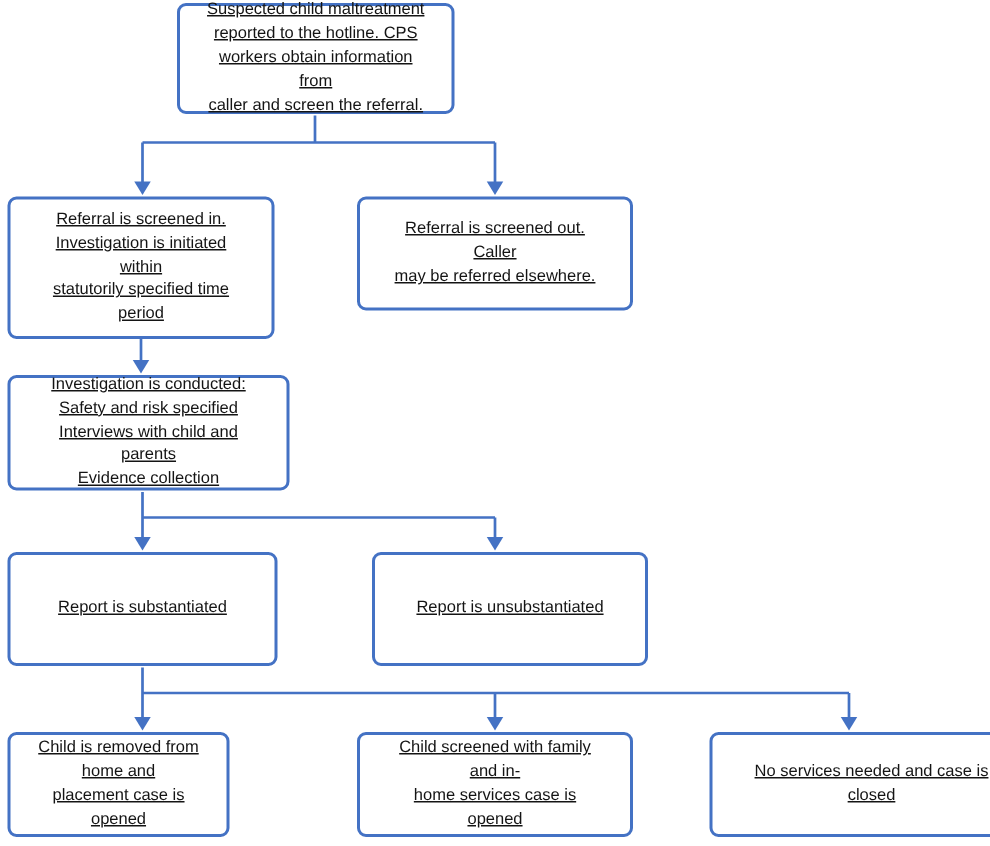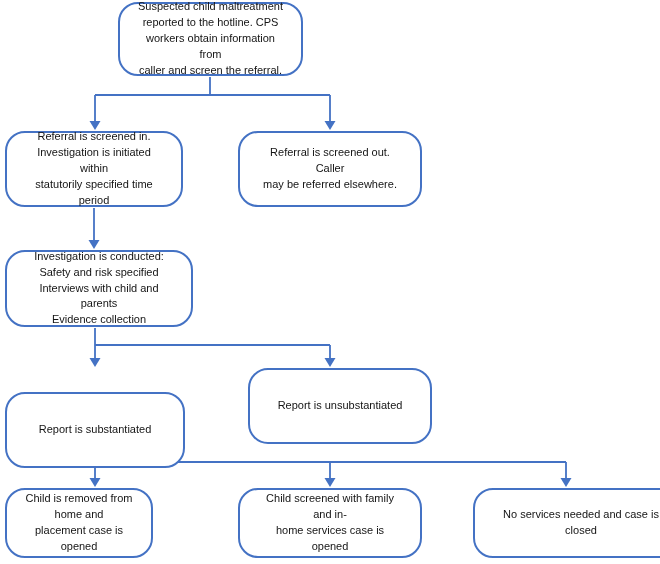--- a/index.html
+++ b/index.html
@@ -8,30 +8,31 @@
     width: 660px;
     height: 564px;
     background: #ffffff;
     font-family: "Liberation Sans", sans-serif;
     overflow: hidden;
   }
   .node {
     position: absolute;
     box-sizing: border-box;
     border: 2.5px solid var(--accent, #4472C4);
-    border-radius: 20px;
+    border-radius: 6px;
     background: #ffffff;
     display: flex;
     align-items: center;
     justify-content: center;
     text-align: center;
     padding: 2px 17px;
     color: #141414;
     font-size: 11px;
     line-height: 1.45;
+    text-decoration: underline;
   }
   .node span { white-space: pre-line; }
   svg.edges {
     position: absolute;
     left: 0; top: 0;
     width: 660px; height: 564px;
     pointer-events: none;
   }
   .edge { stroke: var(--accent, #4472C4); stroke-width: 1.8; fill: none; }
   .arrow { fill: var(--accent, #4472C4); stroke: none; }
@@ -68,39 +69,39 @@
     </g>
   </svg>
 
   <div class="node" style="left:118px; top:2px;   width:185px; height:74px;">
     <span>Suspected child maltreatment
 reported to the hotline.  CPS
 workers obtain information from
 caller and screen the referral.</span>
   </div>
 
-  <div class="node" style="left:5px;   top:131px; width:178px; height:76px;">
+  <div class="node" style="left:5px;   top:131px; width:178px; height:95px;">
     <span>Referral is screened in.
 Investigation is initiated within
 statutorily specified time period</span>
   </div>
 
   <div class="node" style="left:238px; top:131px; width:184px; height:76px;">
     <span>Referral is screened out.  Caller
 may be referred elsewhere.</span>
   </div>
 
   <div class="node" style="left:5px;   top:250px; width:188px; height:77px;">
     <span>Investigation is conducted:
 Safety and risk specified
 Interviews with child and parents
 Evidence collection</span>
   </div>
 
-  <div class="node" style="left:5px;   top:368px; width:180px; height:76px;margin-top:24px;">
+  <div class="node" style="left:5px;   top:368px; width:180px; height:76px;">
     <span>Report is substantiated</span>
   </div>
 
   <div class="node" style="left:248px; top:368px; width:184px; height:76px;">
     <span>Report is unsubstantiated</span>
   </div>
 
   <div class="node" style="left:5px;   top:488px; width:148px; height:70px;">
     <span>Child is removed from home and
 placement case is opened</span>

